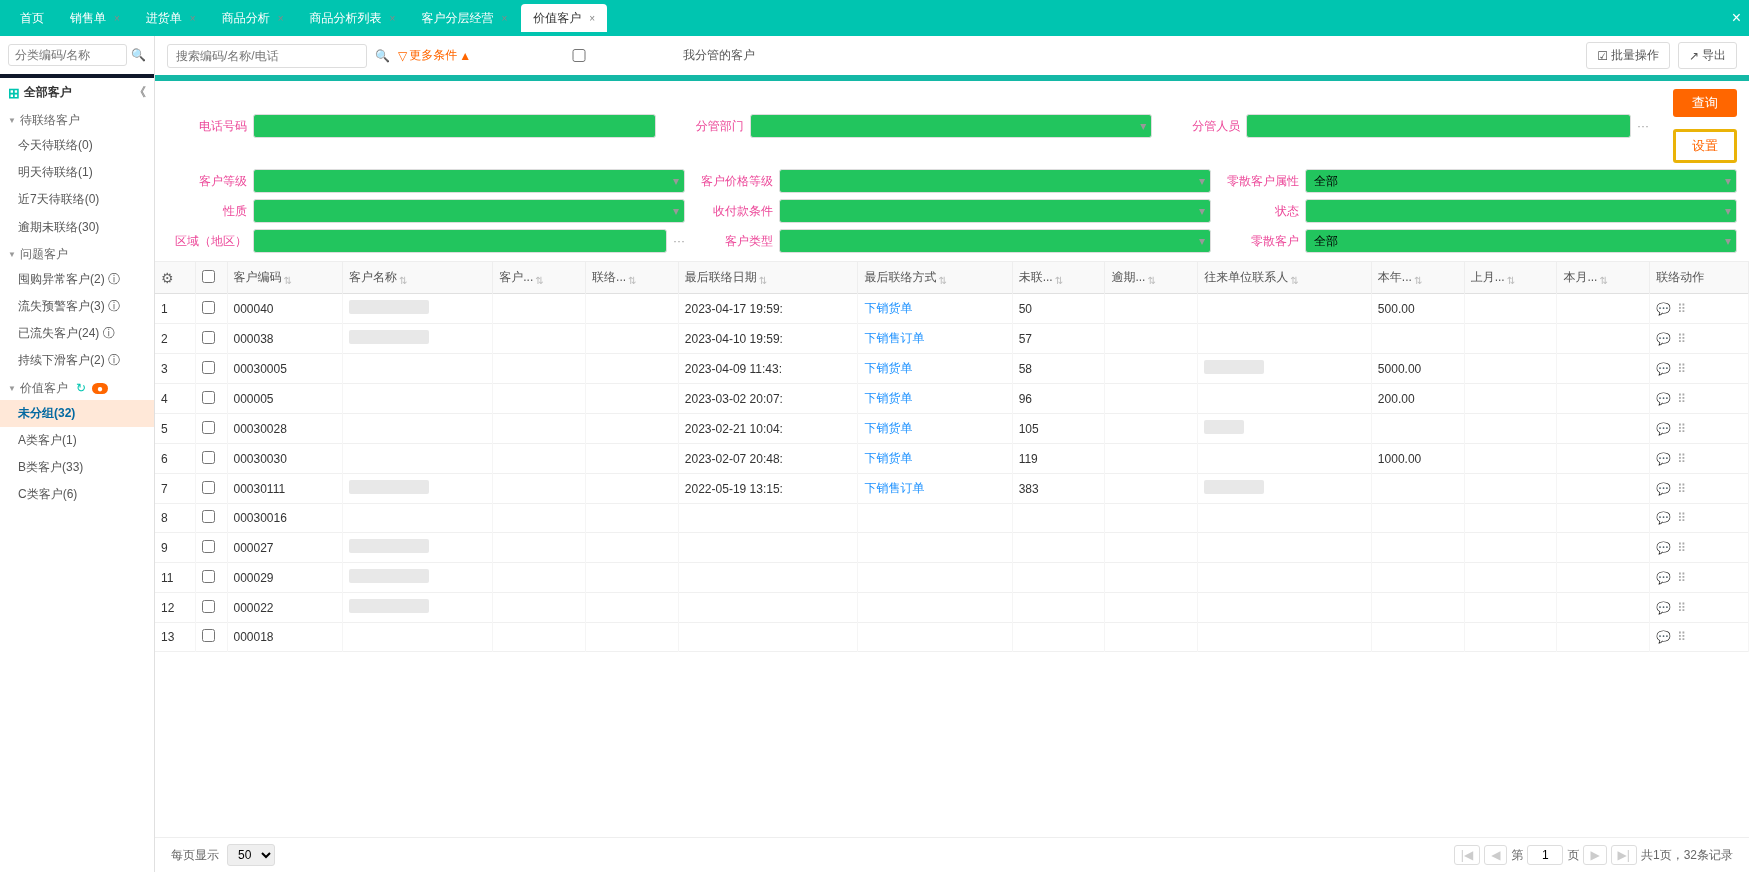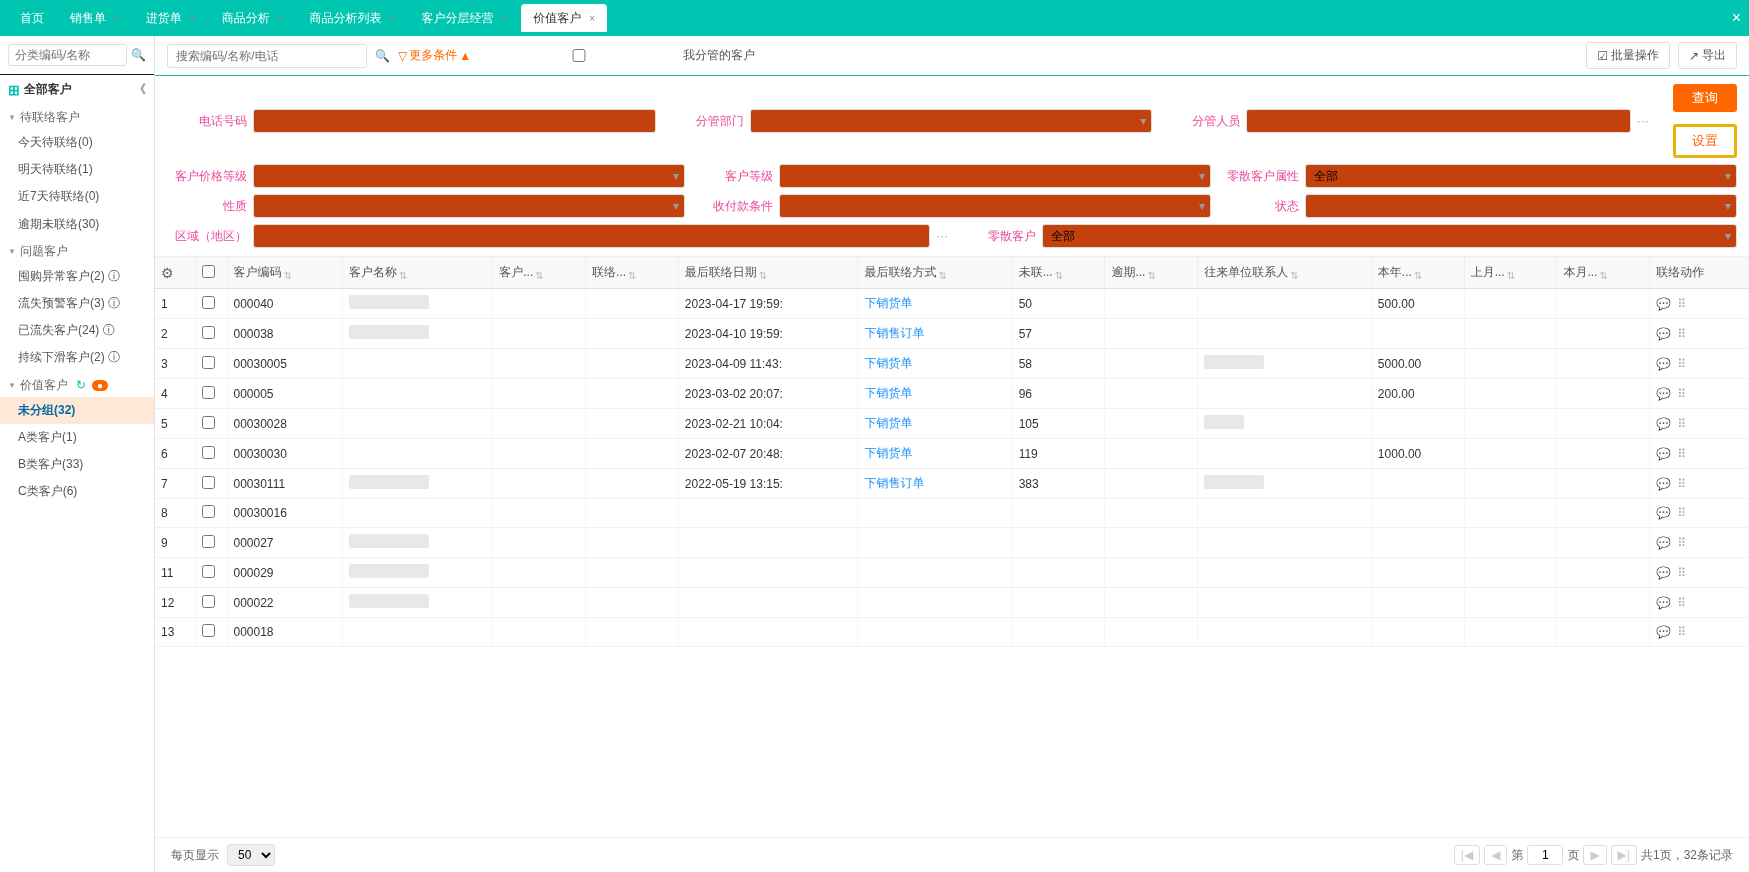--- a/index.html
+++ b/index.html
@@ -43,21 +43,21 @@
       border-right: 1px solid #e0e0e0;
       display: flex;
       flex-direction: column;
       overflow-y: auto;
       flex-shrink: 0;
     }
     .sidebar-search {
       display: flex;
       align-items: center;
       padding: 8px 8px;
-      border-bottom: 1px solid #0f172a;
+      border-bottom: 4px solid #0f172a;
       gap: 4px;
     }
     .sidebar-search input {
       border: 1px solid #ddd;
       border-radius: 3px;
       padding: 3px 6px;
       width: 100%;
       font-size: 12px;
     }
     .sidebar-section-header {
@@ -94,21 +94,21 @@
       display: flex;
       flex-direction: column;
       overflow: hidden;
       background: #f5f5f5;
     }
 
     
     .filter-bar {
       background: #fff;
       padding: 6px 12px;
-      border-bottom: 1px solid #14b8a6;
+      border-bottom: 6px solid #14b8a6;
       display: flex;
       align-items: center;
       gap: 8px;
     }
     .filter-bar input {
       border: 1px solid #ddd;
       border-radius: 3px;
       padding: 4px 8px;
       width: 200px;
       font-size: 12px;
@@ -179,21 +179,21 @@
       white-space: nowrap;
       width: 80px;
       text-align: right;
     }
     .filter-field select, .filter-field input[type=text] {
       flex: 1;
       border: 1px solid #ddd;
       border-radius: 3px;
       padding: 4px 8px;
       font-size: 12px;
-      background: #c2410c;
+      background: #22c55e;
       appearance: none;
     }
     .filter-field .select-wrap {
       flex: 1;
       position: relative;
     }
     .filter-field .select-wrap select {
       width: 100%;
     }
     .filter-field .select-wrap::after {
@@ -486,32 +486,32 @@
           <span class="dots-btn">···</span>
         </div>
         <div class="filter-actions-right" style="margin-left:8px;">
           <button class="btn-query">查询</button>
           <button class="btn-reset">设置</button>
         </div>
       </div>
 
       <div class="adv-filter-row">
         <div class="filter-field">
+          <label>客户等级</label>
+          <div class="select-wrap">
+            <select><option></option></select>
+          </div>
+        </div>
+        <div class="filter-field">
           <label>客户价格等级</label>
           <div class="select-wrap">
             <select><option></option></select>
           </div>
         </div>
         <div class="filter-field">
-          <label>客户等级</label>
-          <div class="select-wrap">
-            <select><option></option></select>
-          </div>
-        </div>
-        <div class="filter-field">
           <label>零散客户属性</label>
           <div class="select-wrap" style="flex:1;">
             <select><option>全部</option></select>
           </div>
         </div>
       </div>
 
       <div class="adv-filter-row">
         <div class="filter-field">
           <label>性质</label>
@@ -531,20 +531,26 @@
             <select><option></option></select>
           </div>
         </div>
       </div>
 
       <div class="adv-filter-row">
         <div class="filter-field">
           <label>区域（地区）</label>
           <input type="text" style="flex: 1 1 0%;">
           <span class="dots-btn">···</span>
+        </div>
+        <div class="filter-field">
+          <label>客户类型</label>
+          <div class="select-wrap">
+            <select><option></option></select>
+          </div>
         </div>
         <div class="filter-field">
           <label>
             <span>零散客户</span>
           </label>
           <div class="select-wrap" style="flex:1;">
             <select><option>全部</option></select>
           </div>
         </div>
       </div>

